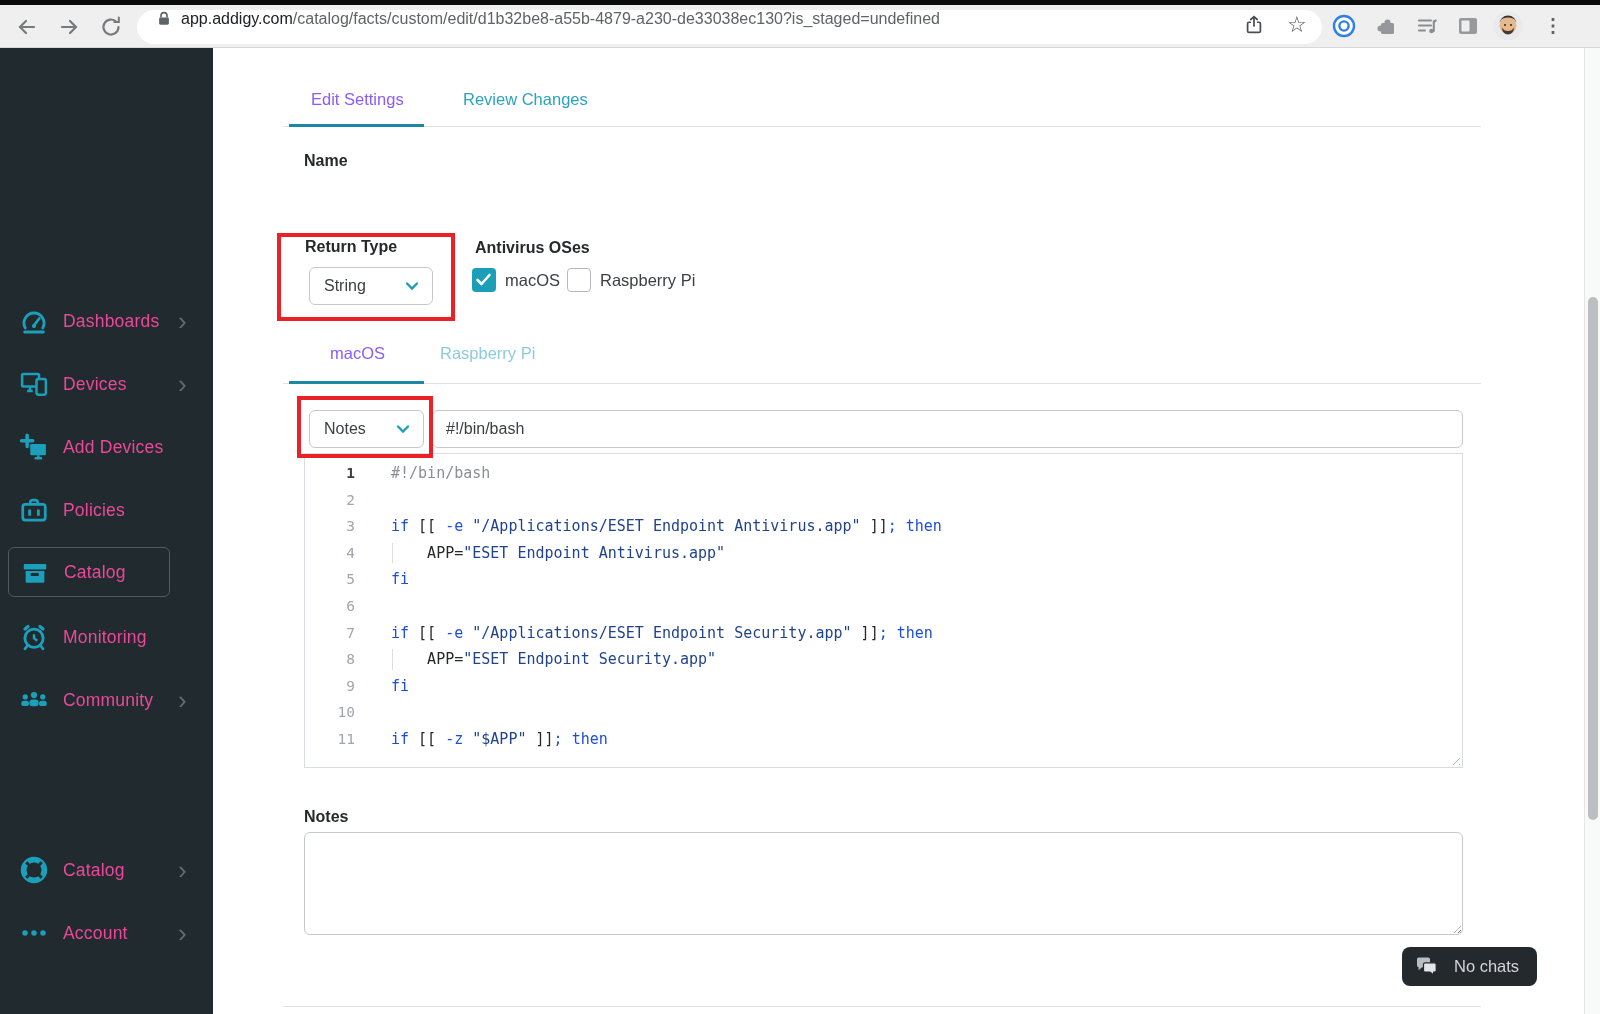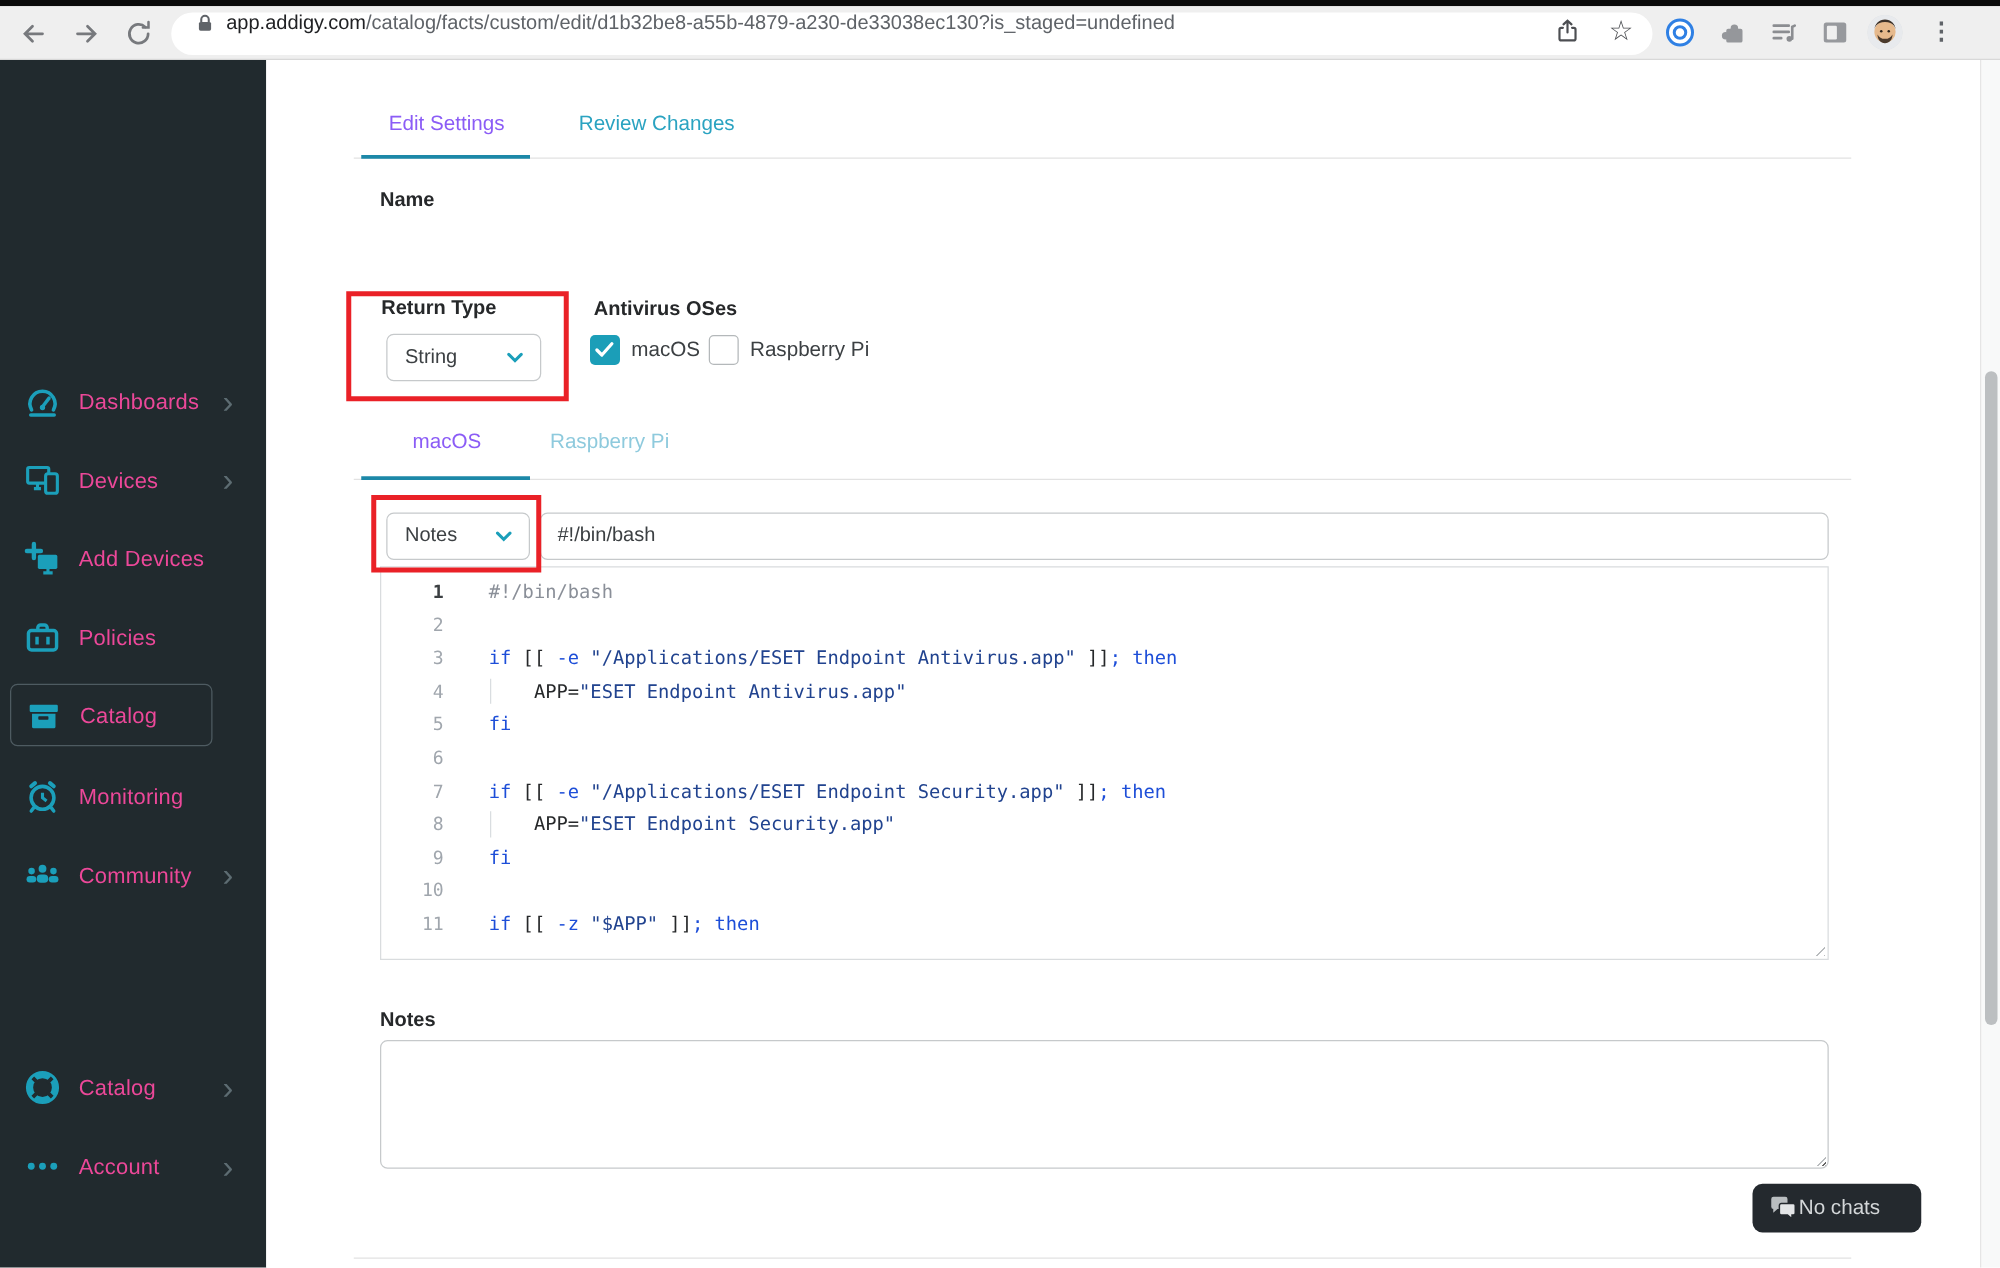--- a/index.html
+++ b/index.html
@@ -80,21 +80,21 @@
   .tk-pl { color:#26282a; }
   .resize-grip { position:absolute; right:2px; bottom:2px; width:12px; height:12px;
     background:repeating-linear-gradient(315deg,#b9bcbe 0 1px,transparent 1px 4.5px); cursor:nwse-resize;
     clip-path:polygon(100% 0,100% 100%,0 100%); }
 
   .notes-area { position:absolute; left:91px; top:784px; width:1159px; height:103px;
     border:1px solid #c6c9cb; border-radius:6px; background:#fff; }
 
   .chat-btn { position:absolute; left:1189px; top:899px; width:135px; height:39px;
     background:#24292e; border-radius:8px; display:flex; align-items:center; cursor:pointer; }
-  .chat-btn .c-label { color:#d3d6d8; font-size:16.5px; margin-left:0;text-align:center; }
+  .chat-btn .c-label { color:#d3d6d8; font-size:16.5px; margin-left:15px;text-align:center; }
   .chat-btn svg { margin-left:13px; width:24px; height:22px; }
 </style>
 </head>
 <body>
 
 <div class="top-strip"></div>
 <div class="toolbar">
   <svg class="nav-btn" style="left:15px" viewBox="0 0 24 24" fill="none" stroke="currentColor" stroke-width="2.2" stroke-linecap="round">
       <path d="M19 12H6M11 6l-6 6 6 6"></path>
     </svg>

